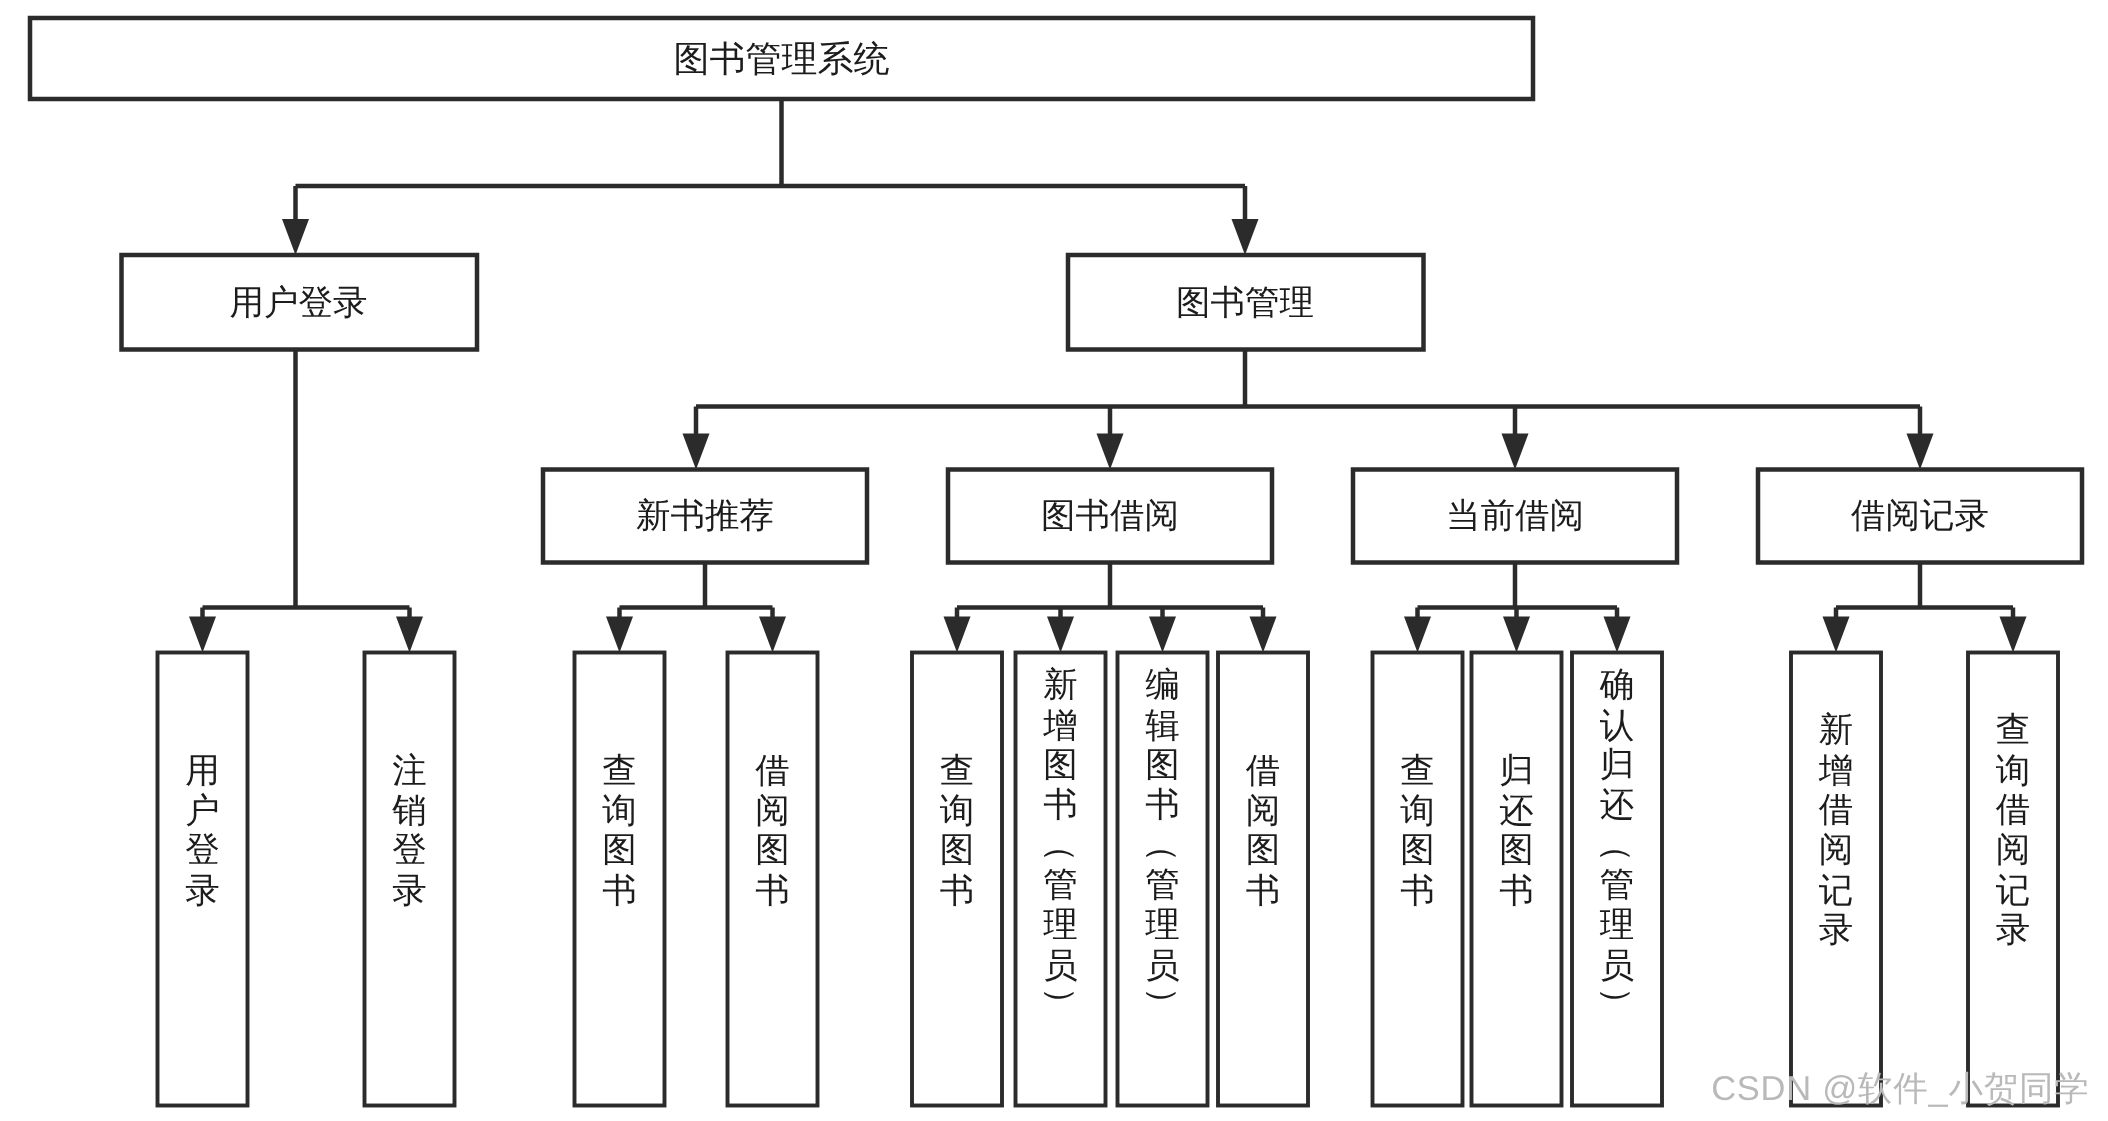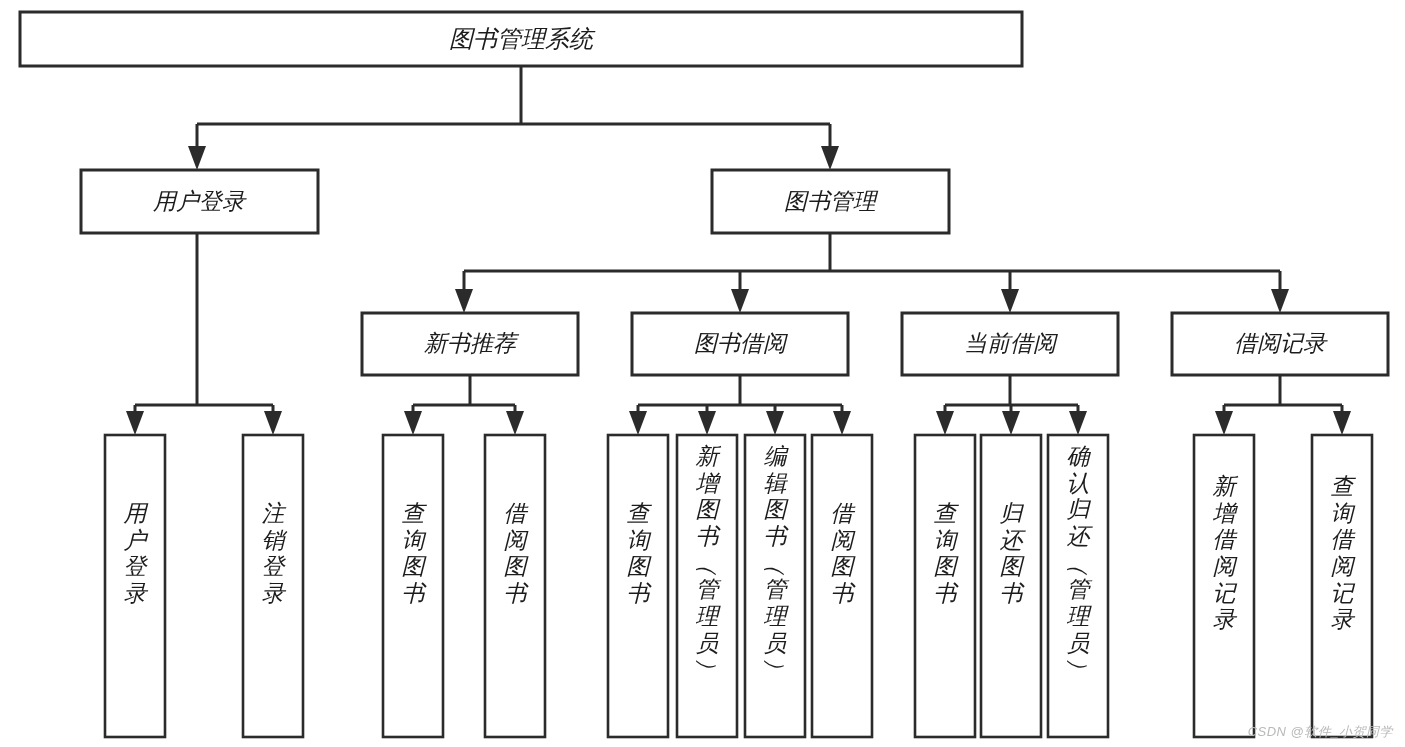--- a/index.html
+++ b/index.html
@@ -13,21 +13,20 @@
     font-family: "Liberation Sans", "DejaVu Sans", sans-serif;
     overflow: hidden;
     position: relative;
   }
   #diagram-root {
     position: absolute;
     left: 0;
     top: 0;
     width: 1405px;
     height: 747px;
-    font-style: italic;
   }
   svg#flowchart {
     display: block;
     width: 1405px;
     height: 747px;
   }
   .node-box {
     fill: #ffffff;
     stroke: #2b2b2b;
     stroke-width: 3;
@@ -80,21 +79,21 @@
     text-align: center;
   }
   .leaf-vlabel span.vchar.rot {
     transform: rotate(90deg);
   }
   #watermark {
     position: absolute;
     right: 12px;
     bottom: 6px;
     font-family: "Liberation Sans", "DejaVu Sans", sans-serif;
-    font-size: 13px;
+    font-size: 23px;
     color: #b9b9b9;
     letter-spacing: 0.5px;
     white-space: nowrap;
     pointer-events: none;
   }
 </style>
 </head>
 <body>
 
 <div id="diagram-root">

